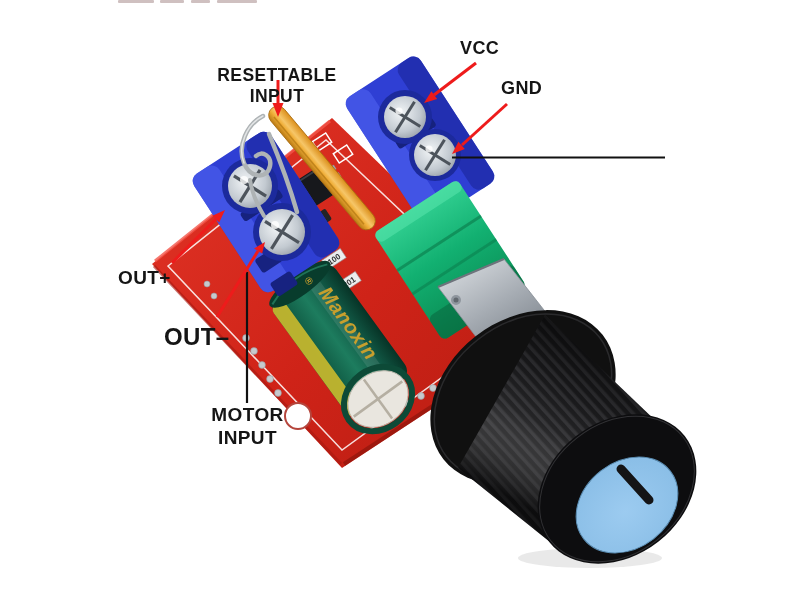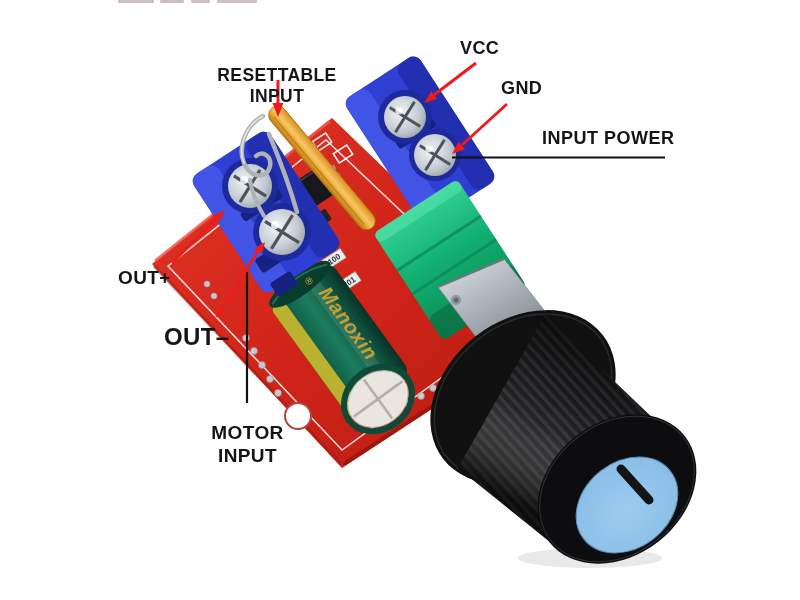--- a/index.html
+++ b/index.html
@@ -282,24 +282,23 @@
 
   <div class="lbl center" style="left:197px;top:33px;width:160px;font-size:17.5px;line-height:21px;margin-top:32px;">
     <div>RESETTABLE</div>
     <div>INPUT</div>
   </div>
 
   <div class="lbl" style="left:460px;top:38px;font-size:18px;">VCC</div>
 
   <div class="lbl" style="left:501px;top:78px;font-size:18px;">GND</div>
 
-  <div class="lbl" style="left:542px;top:128px;font-size:18px;letter-spacing:.5px;">INPUT POWER</div>
 
   <div class="lbl" style="left:118px;top:267px;font-size:19px;">OUT+</div>
 
   <div class="lbl" style="left:164px;top:323px;font-size:24px;">OUT–</div>
 
-  <div class="lbl center" style="left:170px;top:421px;width:155px;font-size:19px;line-height:23px;">
+  <div class="lbl center" style="left:170px;top:403px;width:155px;font-size:19px;line-height:23px;">
     <div>MOTOR</div>
     <div>INPUT</div>
   </div>
 
 </div>
 
 </body></html>

